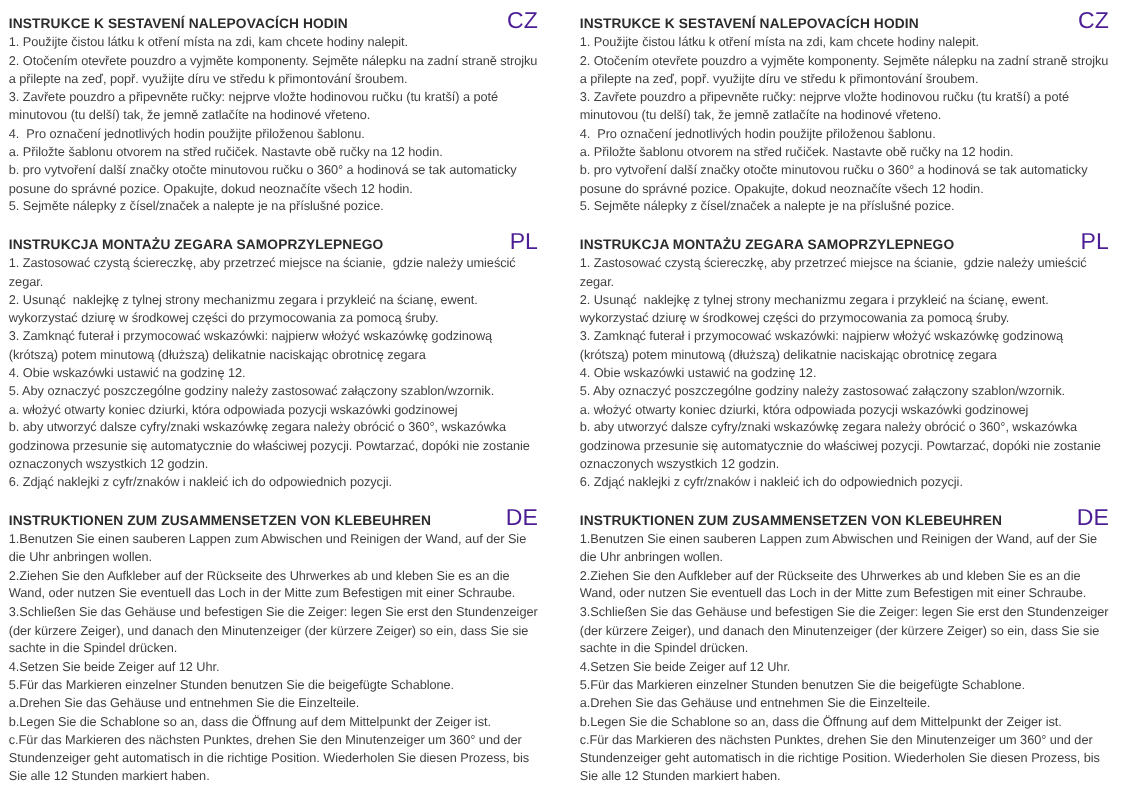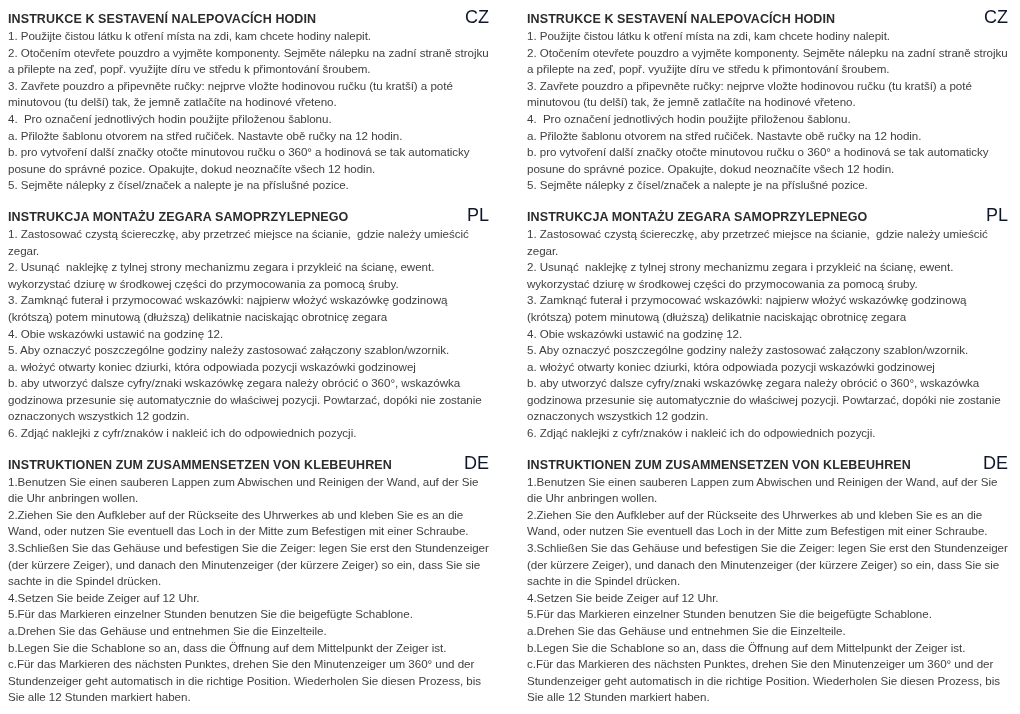--- a/index.html
+++ b/index.html
@@ -38,24 +38,24 @@
     margin: 0 0 2px 0;
   }
   .sec-title {
     margin: 0;
     font-size: 12.5px;
     font-weight: bold;
     color: #2c2c2c;
     letter-spacing: 0.1px;
   }
   .lang {
-    font-size: 18px;
+    font-size: 21px;
     line-height: 1;
     font-weight: 400;
-    color: #0f172a;
+    color: #4c1d95;
     padding-right: 2px;
   }
   .items p.item {
     margin: 0;
     font-size: 11.6px;
     line-height: 16.6px;
     letter-spacing: -0.05px;
     white-space: pre-wrap;
   }
 </style>

